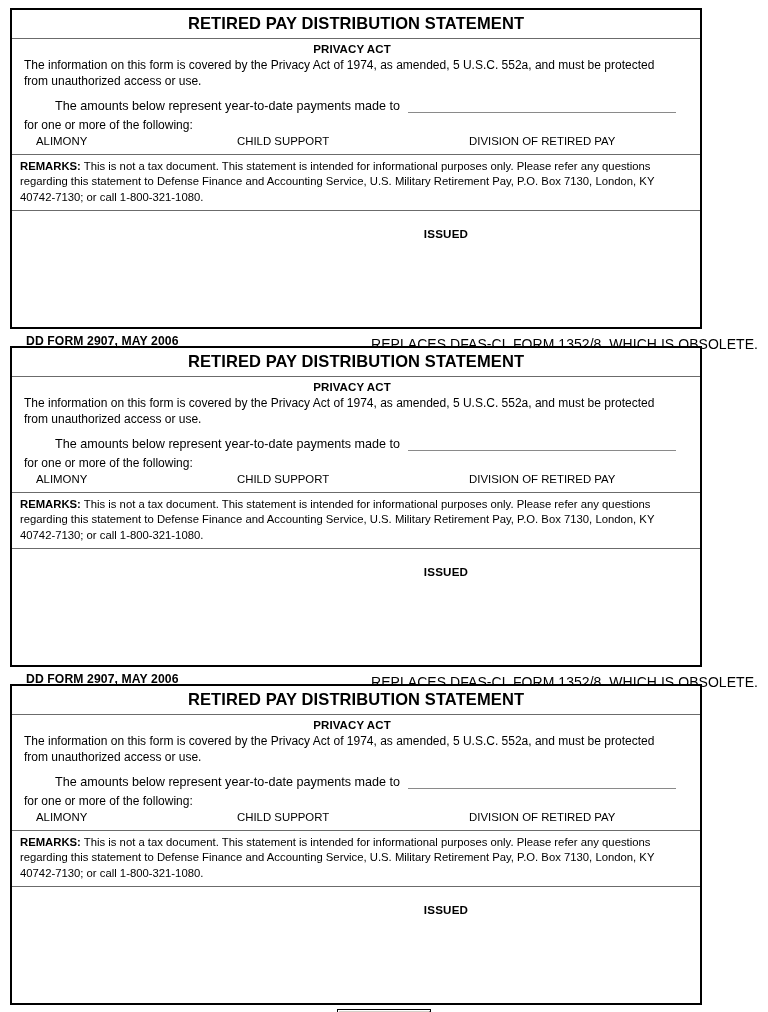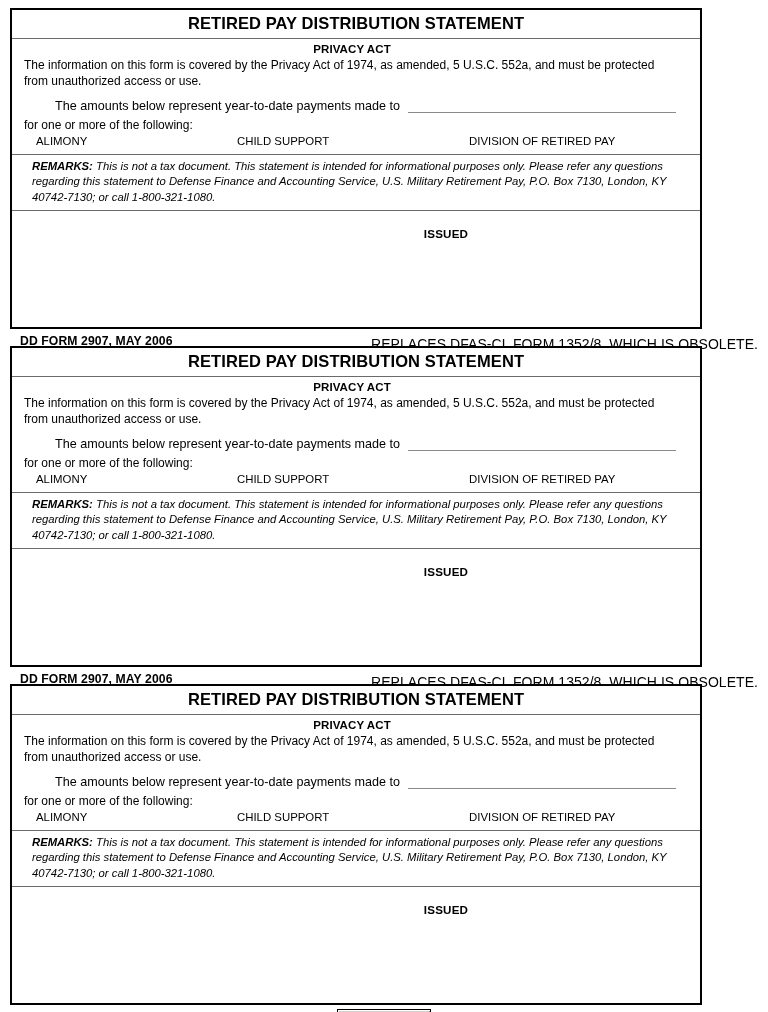--- a/index.html
+++ b/index.html
@@ -97,23 +97,22 @@
     position: absolute;
     top: 0;
     white-space: nowrap;
   }
   .cat-0 { left: 12px; }
   .cat-1 { left: 213px; }
   .cat-2 { left: 445px; }
 
   
   .remarks-section {
-    padding: 4px 12px 5px 20px;
+    padding: 4px 12px 5px 8px;
     border-bottom: 1px solid #6b6b6b;
-    font-style: italic;
   }
   .remarks-text {
     font-size: 11.3px;
     line-height: 15.3px;
   }
   .remarks-label {
     font-weight: bold;
   }
 
   
@@ -135,21 +134,21 @@
   }
 
   
   .form-footer {
     position: relative;
     height: 22px;
     margin-top: 3px;
   }
   .footer-left {
     position: absolute;
-    left: 10px;
+    left: 16px;
     top: 2px;
     font-size: 12.2px;
     font-weight: bold;
     letter-spacing: 0.1px;
   }
   .footer-right {
     position: absolute;
     right: 0px;
     top: 4px;
     font-size: 14px;

